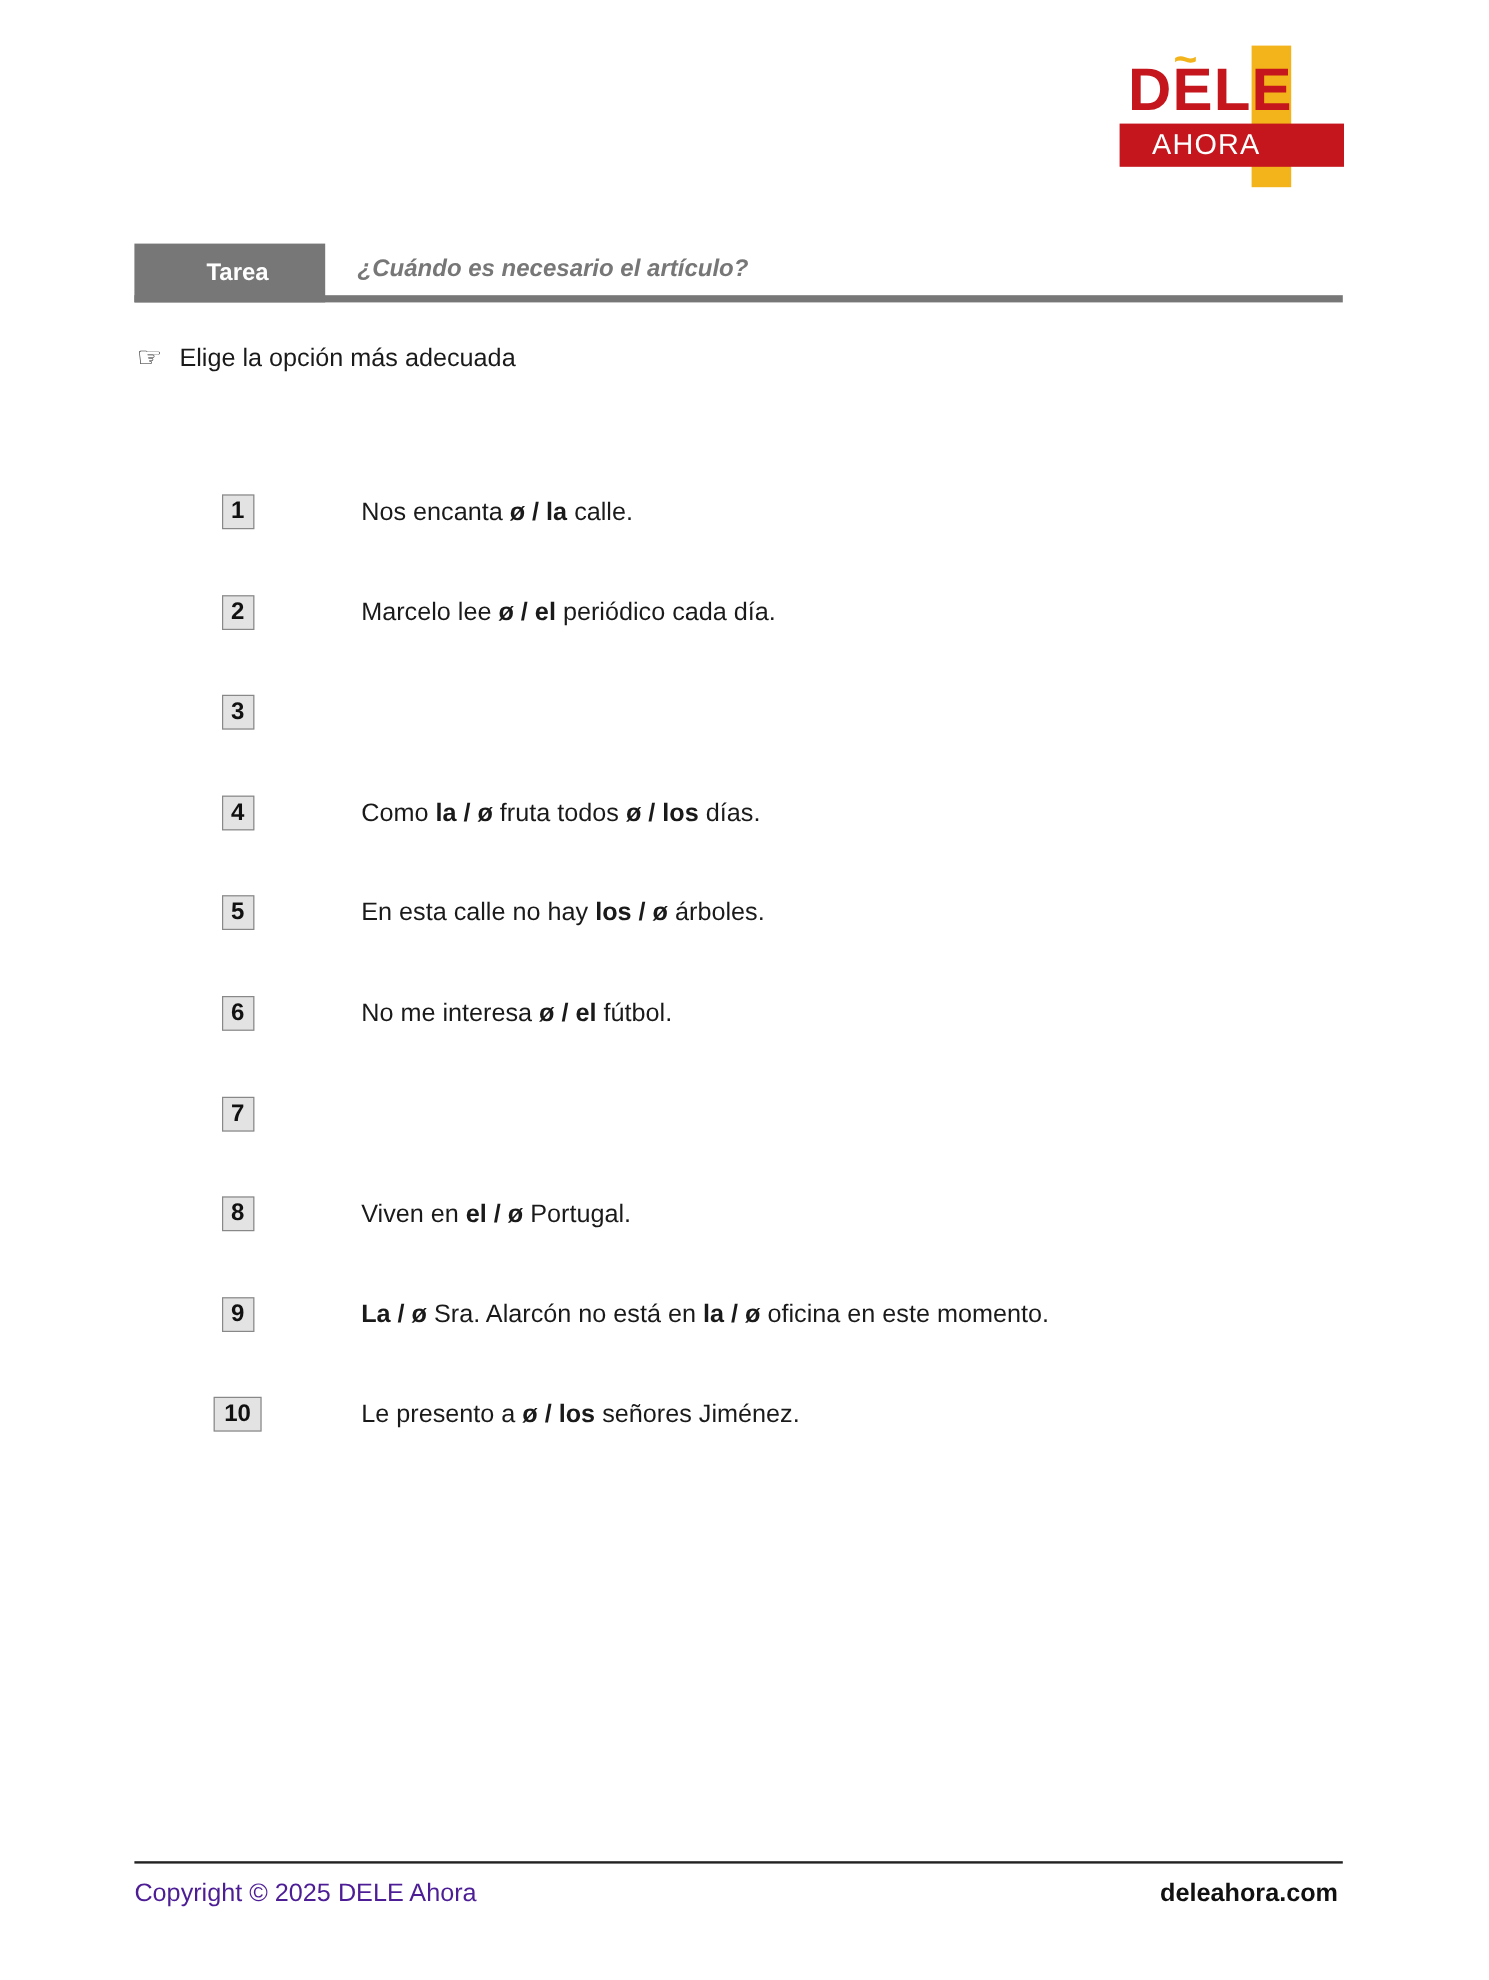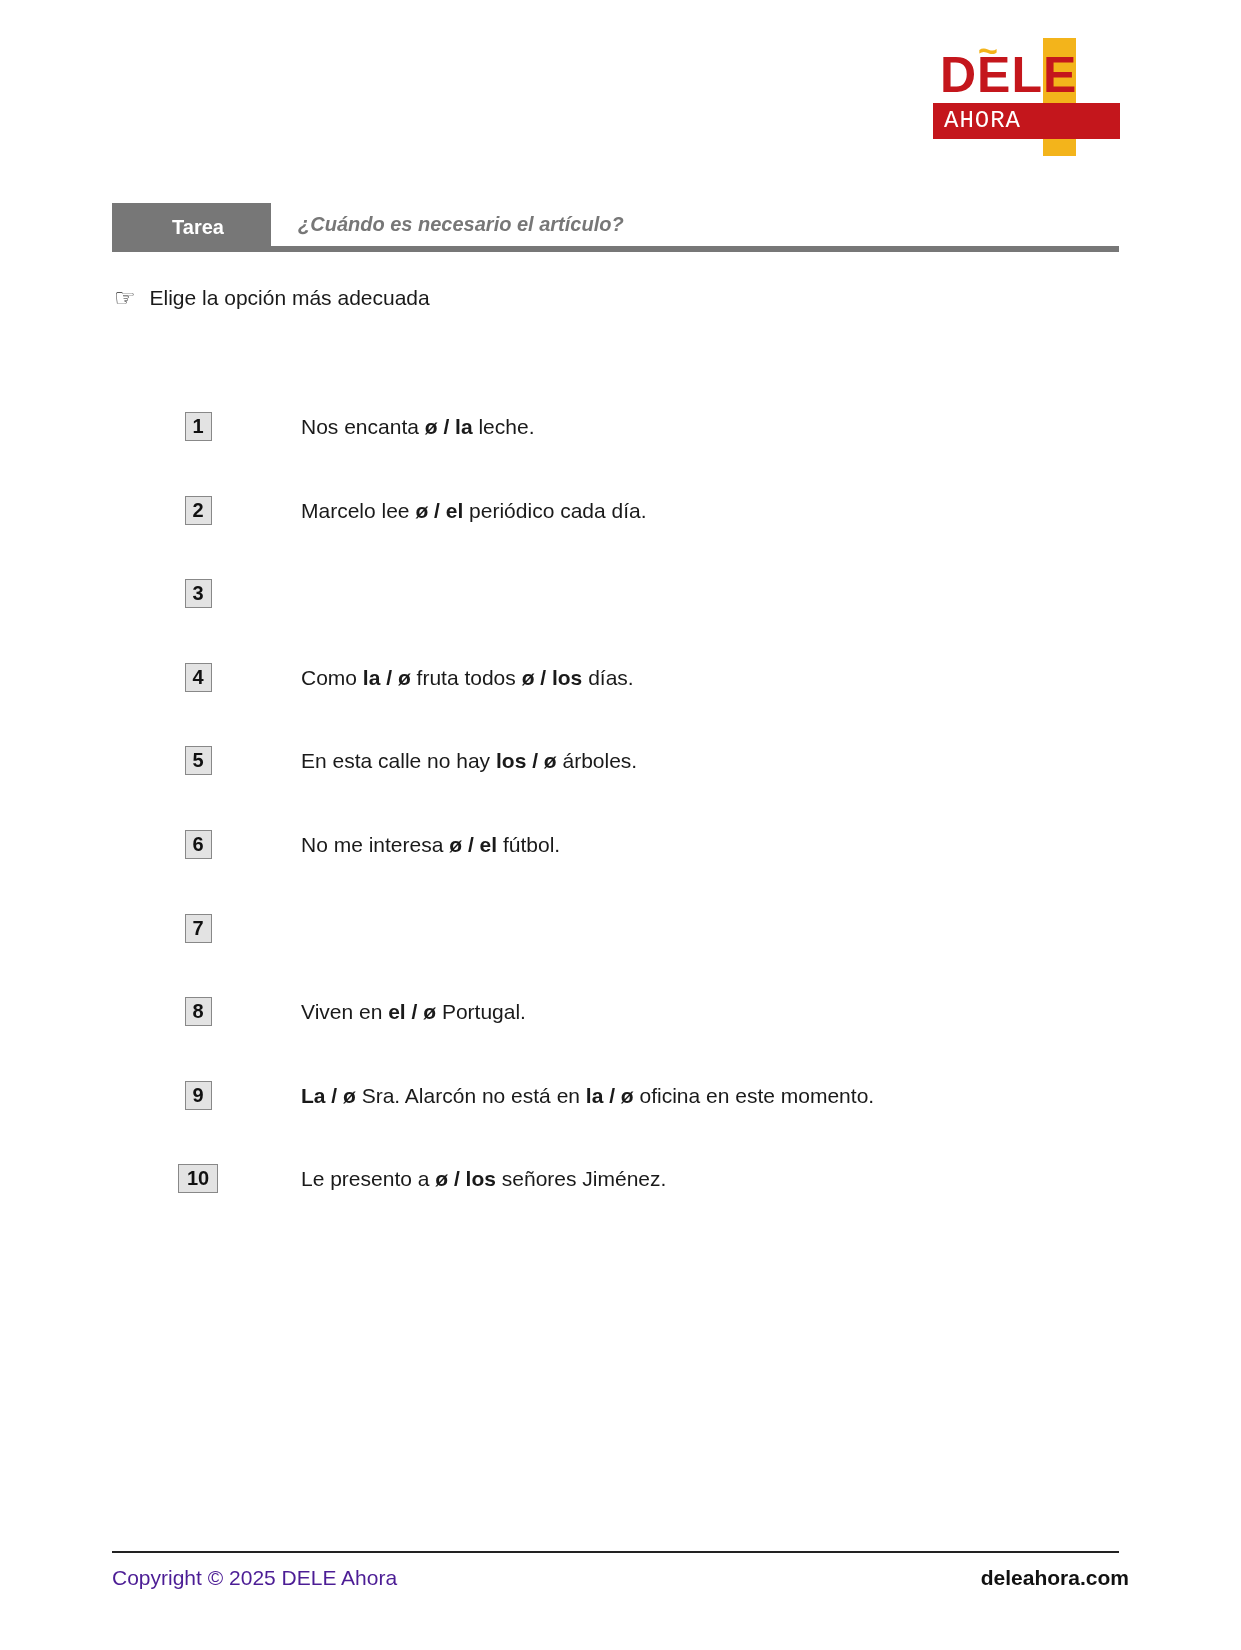--- a/index.html
+++ b/index.html
@@ -4,38 +4,38 @@
 <style>
   * { box-sizing: border-box; margin: 0; padding: 0; }
   html, body { width: 1241px; height: 1650px; background: #ffffff; }
   body { position: relative; font-family: "Liberation Sans", "DejaVu Sans", sans-serif; color: #1a1a1a; overflow: hidden; }
 
   .logo { position: absolute; left: 930px; top: 38px; width: 190px; height: 118px; }
   .logo .yellow-bar { position: absolute; left: 113px; top: 0; width: 33px; height: 118px; background: #f3b41b; }
   .logo .red-band { position: absolute; left: 3px; top: 65px; width: 187px; height: 36px; background: #c4161c; }
   .logo .dele { position: absolute; left: 10px; top: 12px; font-weight: bold; font-size: 50px; color: #c4161c; letter-spacing: 1px; line-height: 50px; }
   .logo .tilde { position: absolute; left: 48px; top: 2px; font-size: 34px; font-weight: bold; color: #f3b41b; line-height: 20px; }
-  .logo .ahora { position: absolute; left: 14px; top: 68px; font-size: 24px; color: #ffffff; letter-spacing: 1px; line-height: 30px; font-family: Liberation Mono, monospace; }
+  .logo .ahora { position: absolute; left: 30px; top: 68px; font-size: 24px; color: #ffffff; letter-spacing: 1px; line-height: 30px; }
 
   .task-header { position: absolute; left: 112px; top: 203px; width: 1007px; height: 49px; border-bottom: 6px solid #777777; }
   .task-label { position: absolute; left: 0; top: 0; width: 159px; height: 49px; background: #777777; color: #ffffff; font-weight: bold; font-size: 20px; display: flex; align-items: center; justify-content: center; padding-left: 13px; }
   .task-title { position: absolute; left: 186px; top: 0; height: 43px; display: flex; align-items: center; color: #777777; font-weight: bold; font-size: 20px; font-style: italic; }
 
   .instruction { position: absolute; left: 114px; top: 284px; display: flex; align-items: center; font-size: 21px; }
   .instruction .hand { font-size: 24px; margin-right: 14px; color: #222; }
 
   .items { position: absolute; left: 0; top: 0; }
   .item { position: absolute; left: 0; width: 1241px; height: 40px; }
   .num { position: absolute; height: 29px; background: #e3e3e3; border: 1px solid #888; font-weight: bold; font-size: 20px; display: flex; align-items: center; justify-content: center; color: #111; }
   .sentence { position: absolute; left: 301px; font-size: 21px; white-space: nowrap; line-height: 29px; color: #1a1a1a; }
   .sentence b { font-weight: bold; }
 
   .footer-rule { position: absolute; left: 112px; top: 1551px; width: 1007px; height: 2px; background: #222; }
   .footer-left { position: absolute; left: 112px; top: 1566px; font-size: 21px; color: #4c1d95; }
-  .footer-right { position: absolute; right: 112px; top: 1566px; font-size: 21px; font-weight: bold; color: #111; }
+  .footer-right { position: absolute; right: 126px; top: 1566px; font-size: 21px; font-weight: bold; color: #111; }
 </style>
 </head>
 <body>
 
 <div class="logo">
   <div class="yellow-bar"></div>
   <div class="red-band"></div>
   <div class="tilde">~</div>
   <div class="dele">DELE</div>
   <div class="ahora">AHORA</div>
@@ -47,21 +47,21 @@
 </div>
 
 <div class="instruction">
   <span class="hand">☞</span>
   <span>Elige la opción más adecuada</span>
 </div>
 
 <div class="items" id="items">
     <div class="item" style="top: 412px;">
       <div class="num" style="width: 27px; left: 184.5px;">1</div>
-      <div class="sentence"><span>Nos encanta </span><b>ø / la</b><span> leche.</span></div>
+      <div class="sentence"><span>Nos encanta </span><b>ø / la</b><span> calle.</span></div>
     </div>
     <div class="item" style="top: 495.6px;">
       <div class="num" style="width: 27px; left: 184.5px;">2</div>
       <div class="sentence"><span>Marcelo lee </span><b>ø / el</b><span> periódico cada día.</span></div>
     </div>
     <div class="item" style="top: 579.2px;">
       <div class="num" style="width: 27px; left: 184.5px;">3</div>
     </div>
     <div class="item" style="top: 662.8px;">
       <div class="num" style="width: 27px; left: 184.5px;">4</div>

